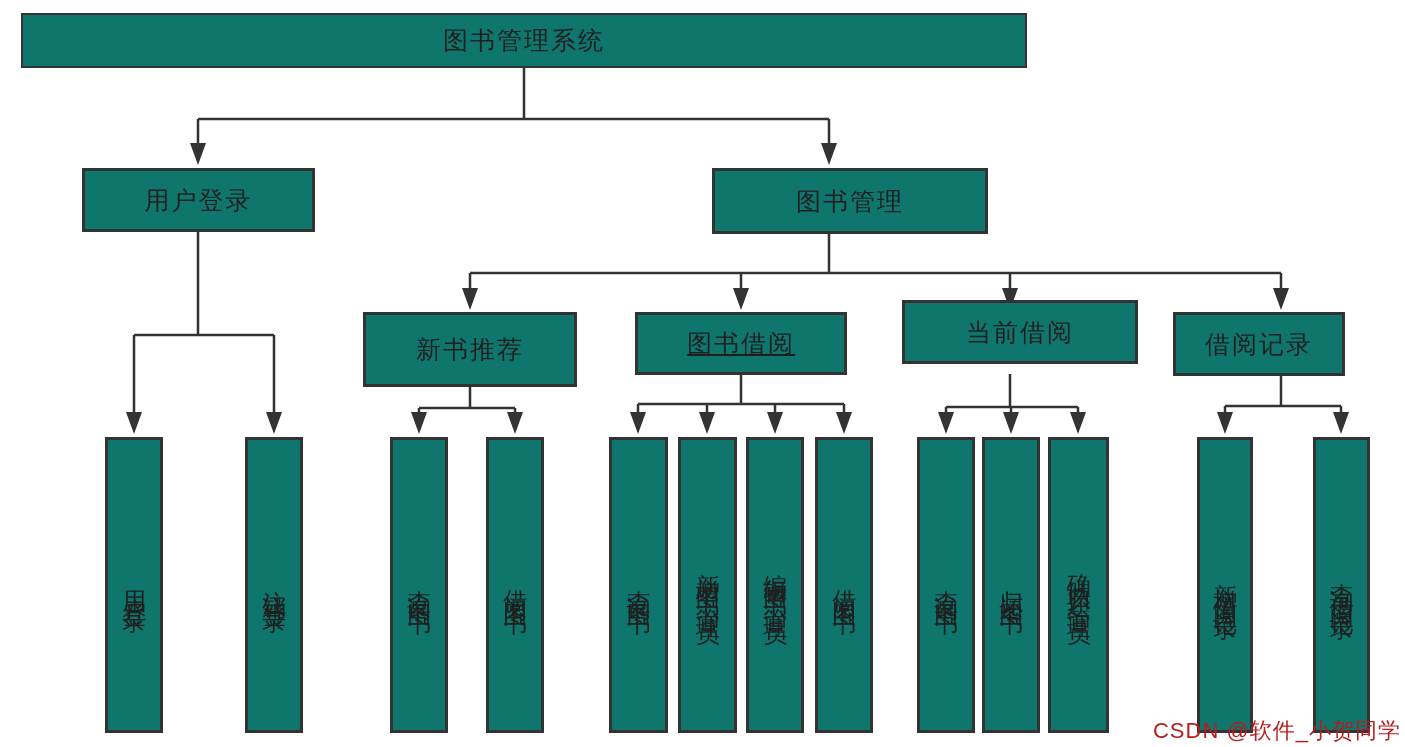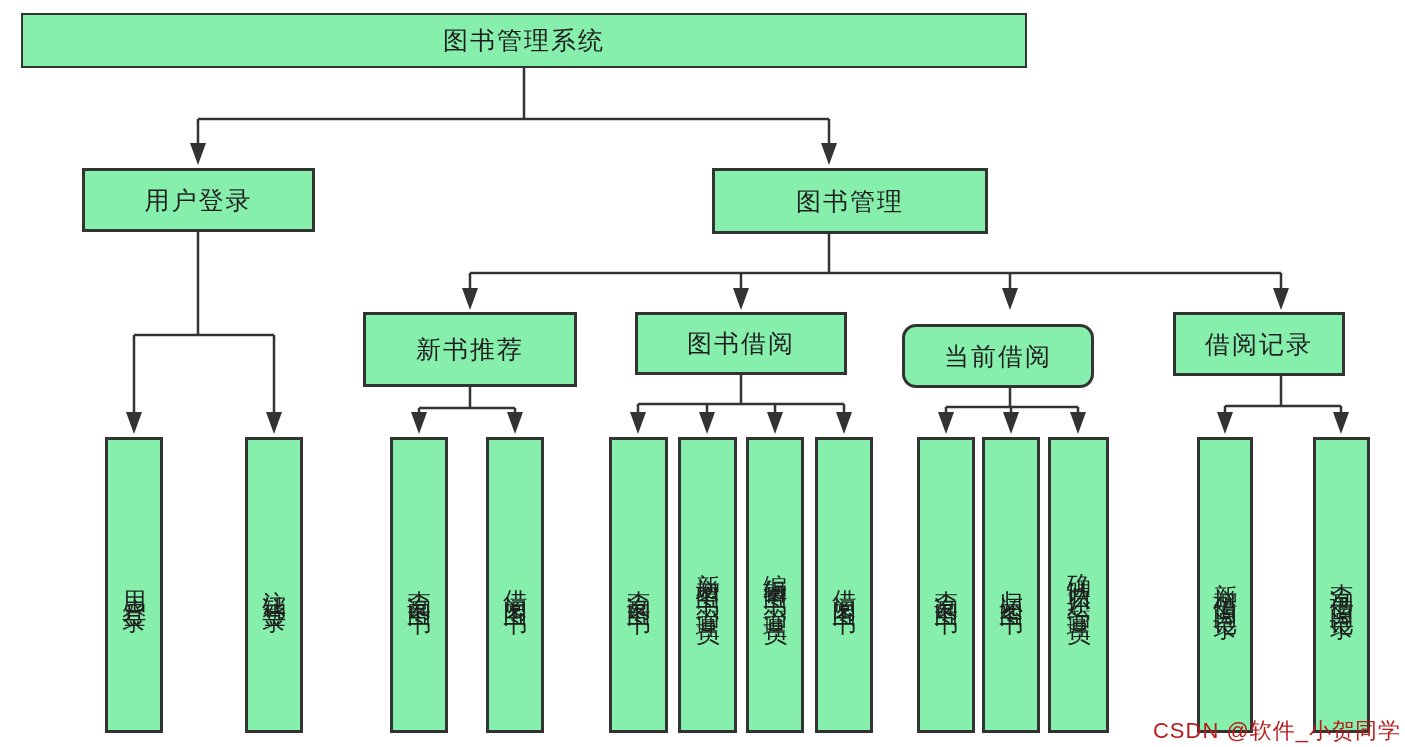--- a/index.html
+++ b/index.html
@@ -3,21 +3,21 @@
 <meta charset="utf-8">
 <style>
   html,body{margin:0;padding:0;background:#fff;}
   *{box-sizing:border-box;}
   .canvas{
     position:relative;width:1405px;height:747px;background:#fff;overflow:hidden;
     font-family:"Liberation Sans","DejaVu Sans",sans-serif;
   }
   .wires{position:absolute;left:0;top:0;width:1405px;height:747px;}
   .box{
-    position:absolute;background:#86efac;border:3px solid #333;
+    position:absolute;background:#0f766e;border:3px solid #333;
     display:flex;align-items:center;justify-content:center;
     color:#1f1f1f;
   }
   .hbox{font-size:25px;letter-spacing:2px;white-space:nowrap;}
   .root{border-width:2px;}
   .leaf{top:437px;width:58px;height:296px;}
   .vtext{
     writing-mode:vertical-rl;text-orientation:mixed;
     font-size:24px;letter-spacing:7px;line-height:1.1;color:#1f1f1f;
   }
@@ -67,24 +67,24 @@
   <div class="box hbox" style="left:82px;top:168px;width:233px;height:64px;">
     <span>用户登录</span>
   </div>
   <div class="box hbox" style="left:712px;top:168px;width:276px;height:66px;">
     <span>图书管理</span>
   </div>
 
   <div class="box hbox" style="left:363px;top:312px;width:214px;height:75px;">
     <span>新书推荐</span>
   </div>
-  <div class="box hbox" style="left:635px;top:312px;width:212px;height:63px;">
+  <div class="box hbox" style="left:635px;top:312px;width:212px;height:63px;text-decoration:underline;">
     <span>图书借阅</span>
   </div>
-  <div class="box hbox" style="left:902px;top:324px;width:192px;height:64px;border-radius:14px;">
+  <div class="box hbox" style="left:902px;top:300px;width:236px;height:64px;">
     <span>当前借阅</span>
   </div>
   <div class="box hbox" style="left:1173px;top:312px;width:172px;height:64px;">
     <span>借阅记录</span>
   </div>
 
   <div class="box leaf" style="left:105px;">
     <span class="vtext">用户登录</span>
   </div>
   <div class="box leaf" style="left:245px;">

